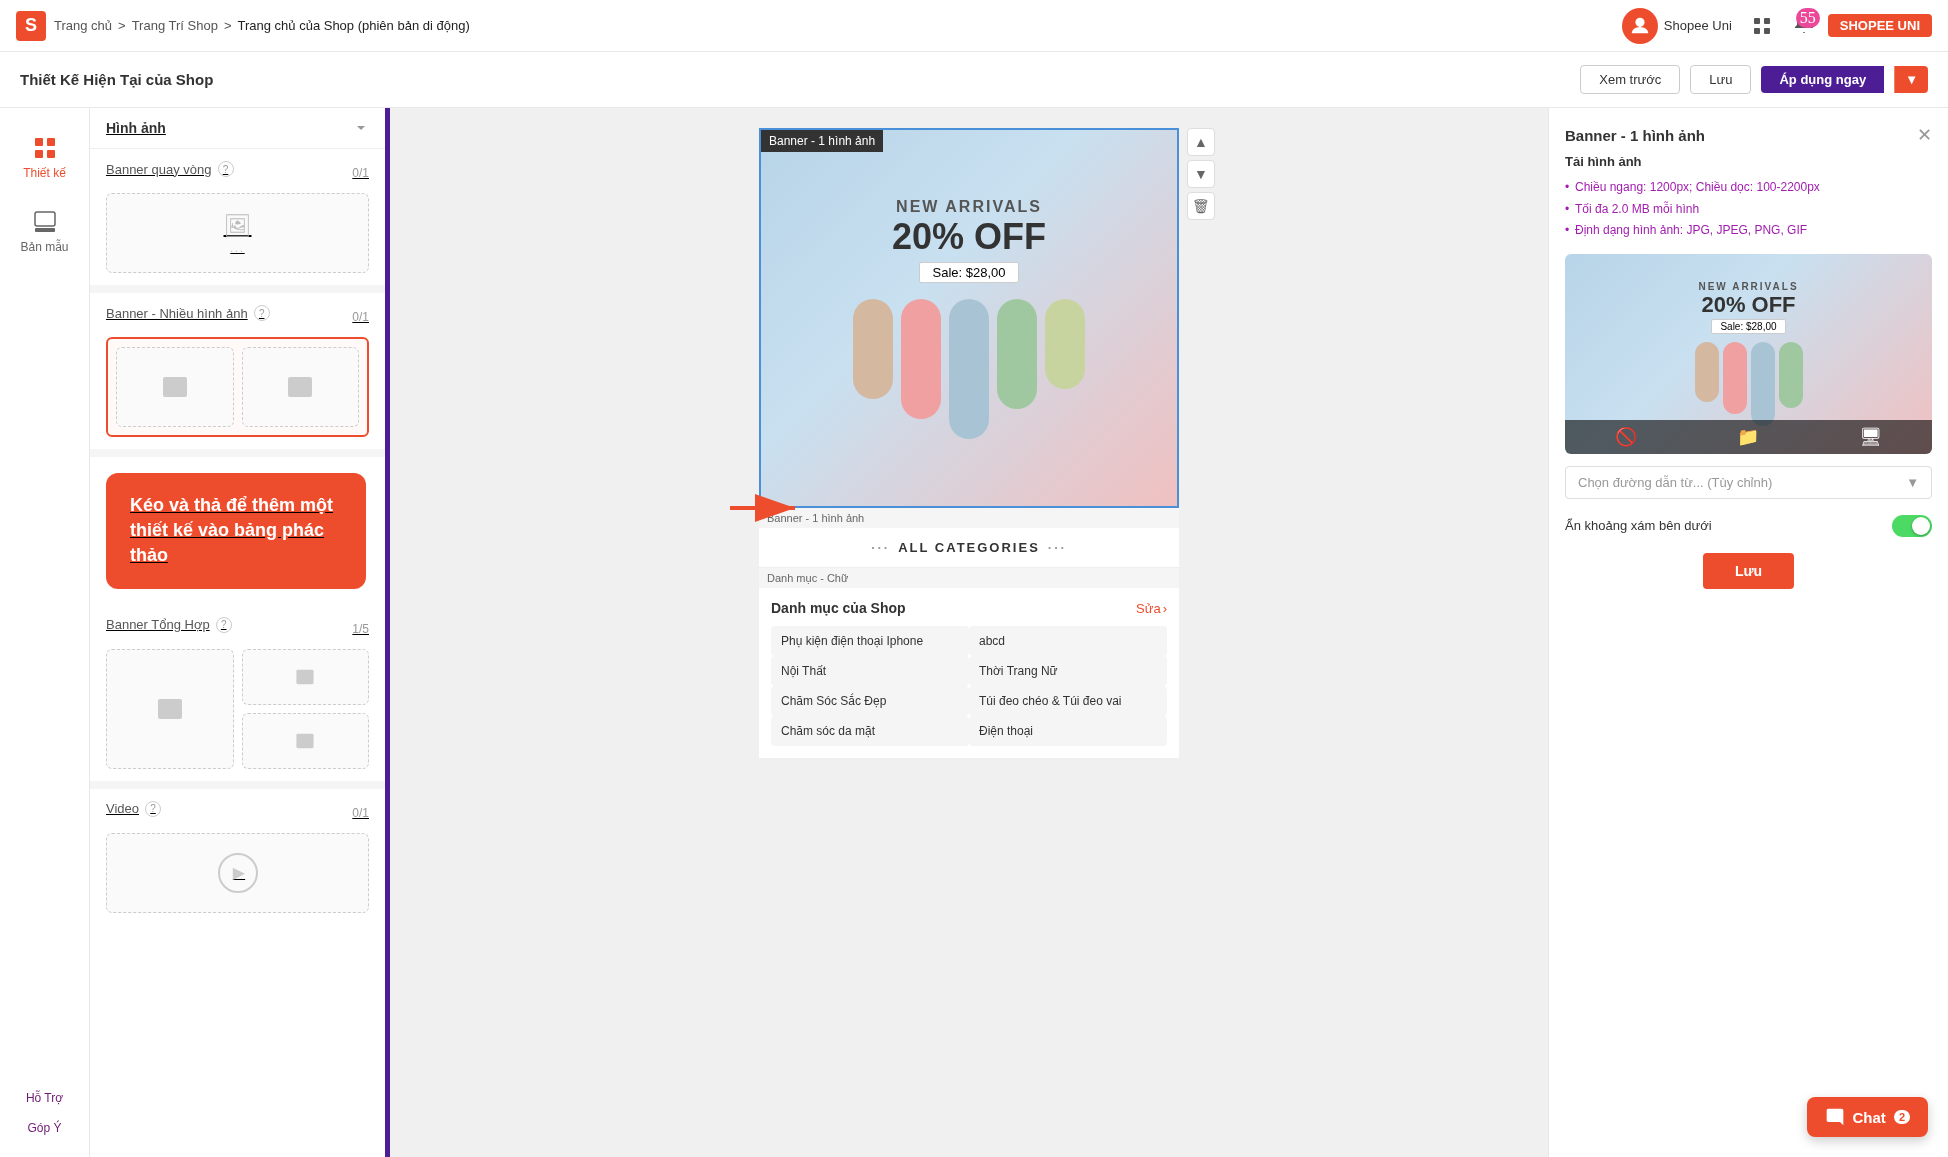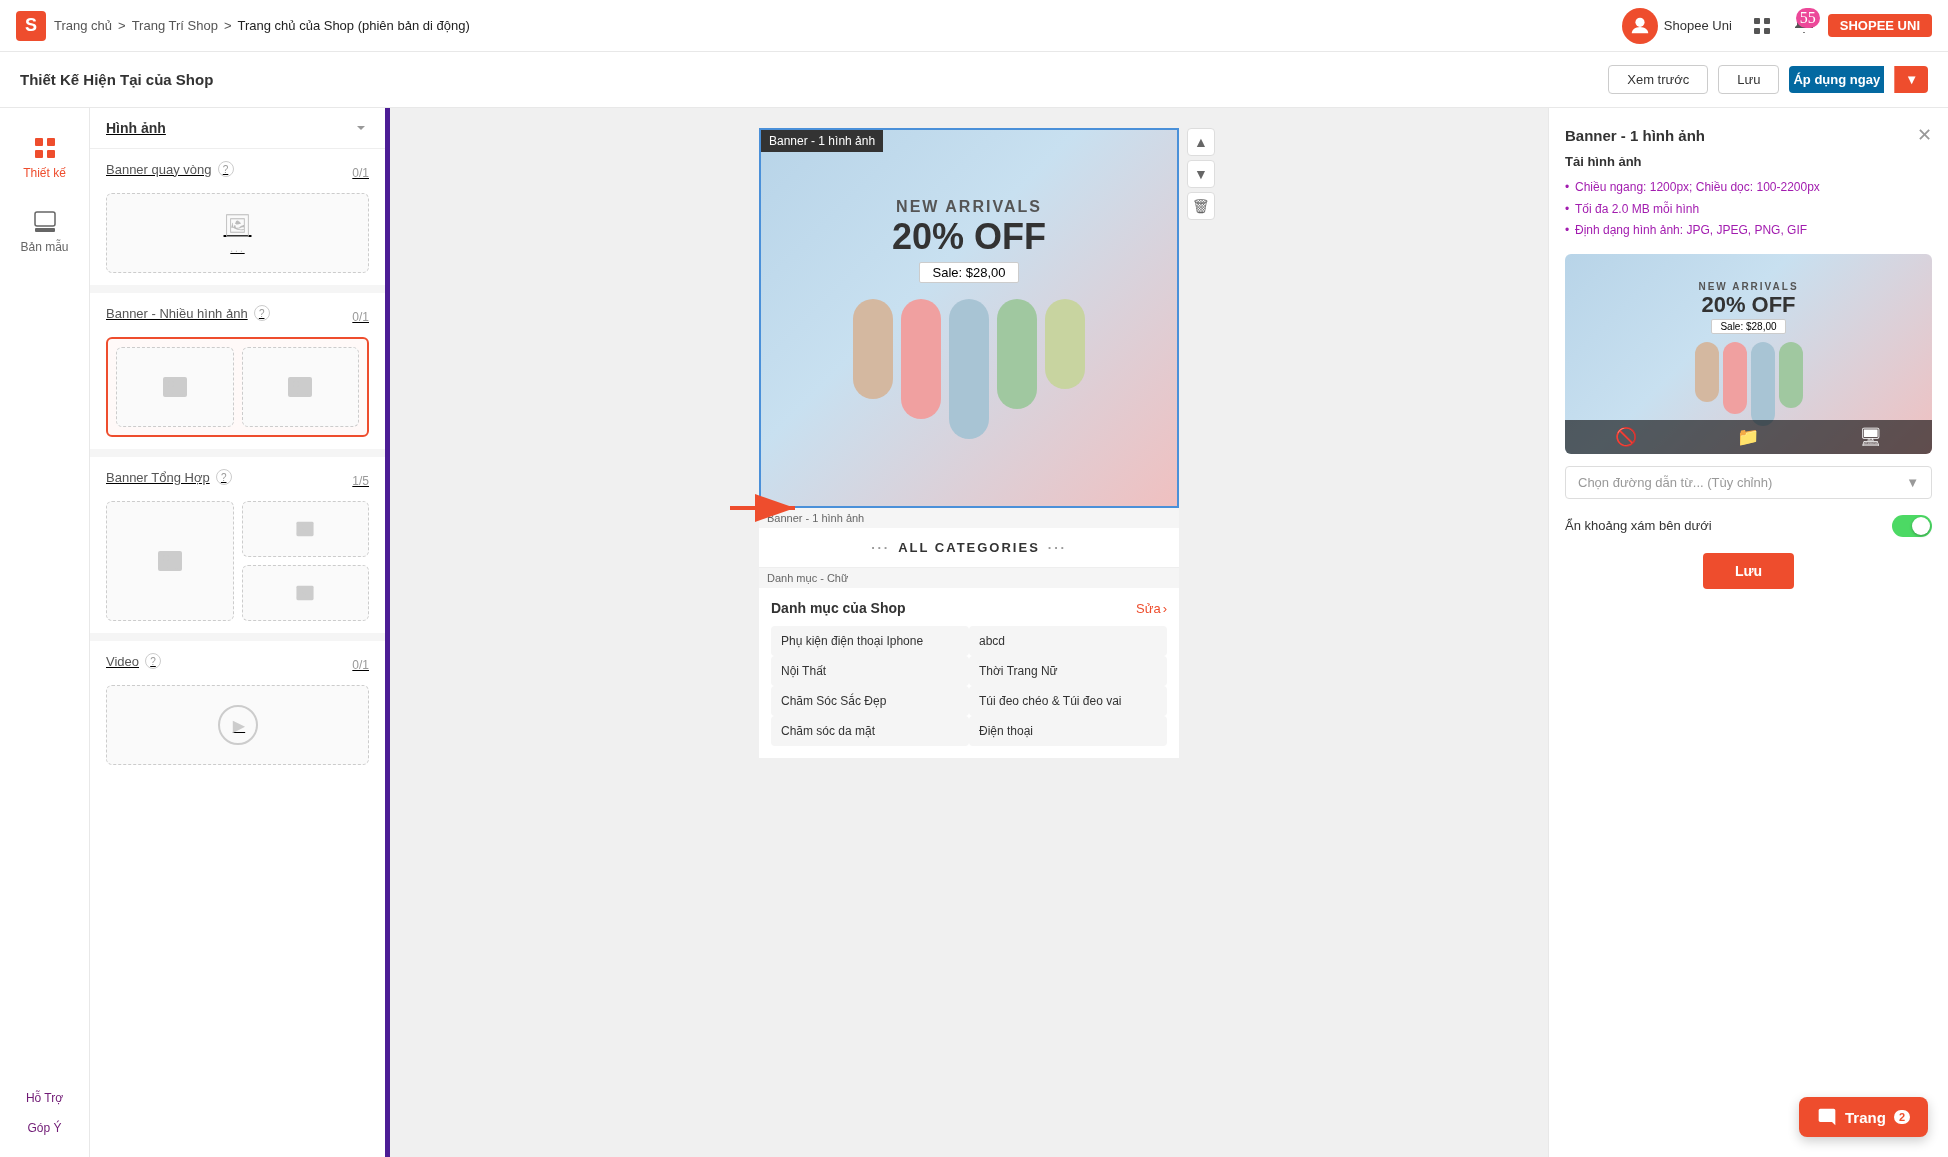--- a/index.html
+++ b/index.html
@@ -31,21 +31,21 @@
     
     .toolbar {
       display: flex; align-items: center; height: 56px;
       background: #fff; border-bottom: 1px solid #e8e8e8;
       padding: 0 20px;
     }
     .toolbar-title { font-size: 15px; font-weight: 600; color: #333; }
     .toolbar-actions { margin-left: auto; display: flex; gap: 10px; align-items: center; }
     .btn-preview { border: 1px solid #ccc; background: #fff; padding: 6px 18px; border-radius: 4px; cursor: pointer; font-size: 13px; color: #333; }
     .btn-save { border: 1px solid #ccc; background: #fff; padding: 6px 18px; border-radius: 4px; cursor: pointer; font-size: 13px; color: #333; }
-    .btn-apply { background: #0369a1; color: #fff; padding: 6px 4px; border-radius: 4px 0 0 4px; cursor: pointer; font-size: 13px; font-weight: 600; border: none; }
+    .btn-apply { background: #4c1d95; color: #fff; padding: 6px 18px; border-radius: 4px 0 0 4px; cursor: pointer; font-size: 13px; font-weight: 600; border: none; }
     .btn-apply-arrow { background: #ee4d2d; color: #fff; padding: 6px 10px; border-radius: 0 4px 4px 0; cursor: pointer; font-size: 13px; border: none; border-left: 1px solid rgba(255,255,255,0.3); }
 
     
     .main-layout { display: flex; height: calc(1157px - 52px - 56px); }
 
     
     .left-sidebar {
       width: 90px; background: #fff; border-right: 1px solid #e8e8e8;
       display: flex; flex-direction: column; align-items: center; padding-top: 16px; gap: 8px;
       flex-shrink: 0;
@@ -338,20 +338,21 @@
                   <path d="M2 18l7-7 5 5 3-3 7 7"></path>
                 </svg>
             </div>
           </div>
         </div>
       </div>
     </div>
 
     <div class="section-divider"></div>
 
+    <div class="tooltip-box">Kéo và thả để thêm một thiết kế vào bảng phác thảo</div>
 
     <div class="component-section">
       <div class="component-section-row">
         <span class="component-section-title">
           <span>Banner Tổng Hợp</span>
           <span class="help-icon">?</span>
         </span>
         <span class="component-section-count">1/5</span>
       </div>
       <div style="display:grid; grid-template-columns: 1fr 1fr; gap:8px;">
@@ -522,15 +523,15 @@
 
     <button class="btn-save-right">Lưu</button>
   </div>
 
 </div>
 
 <div class="chat-btn">
   <svg width="20" height="20" viewBox="0 0 24 24" fill="white">
     <path d="M20 2H4c-1.1 0-2 .9-2 2v12c0 1.1.9 2 2 2h14l4 4V4c0-1.1-.9-2-2-2z"></path>
   </svg>
-  <span>Trang</span>
+  <span>Chat</span>
   <span class="chat-badge">2</span>
 </div>
 
 </body></html>

